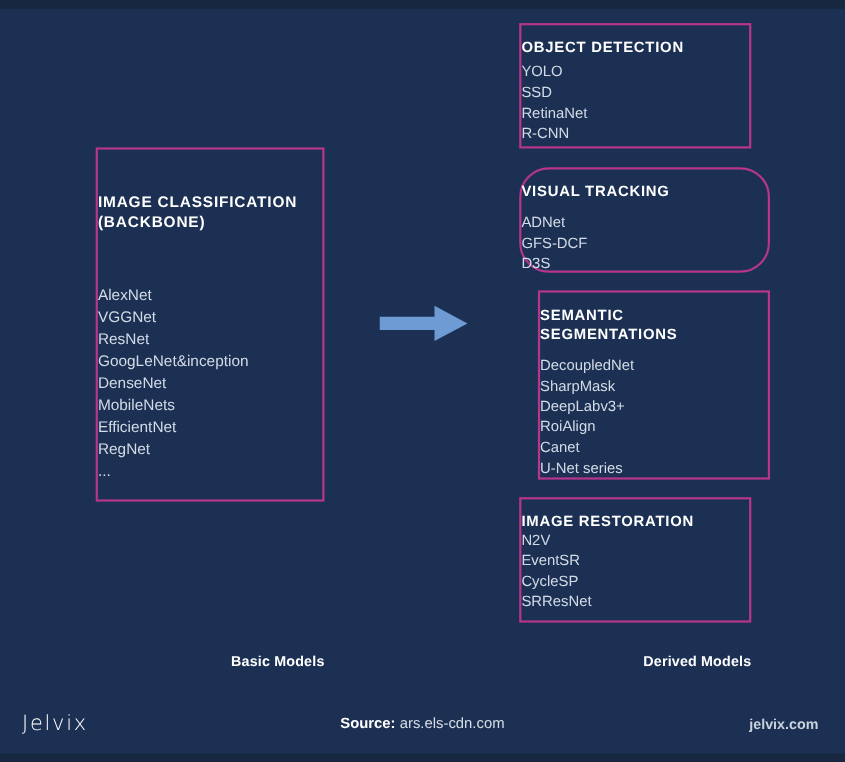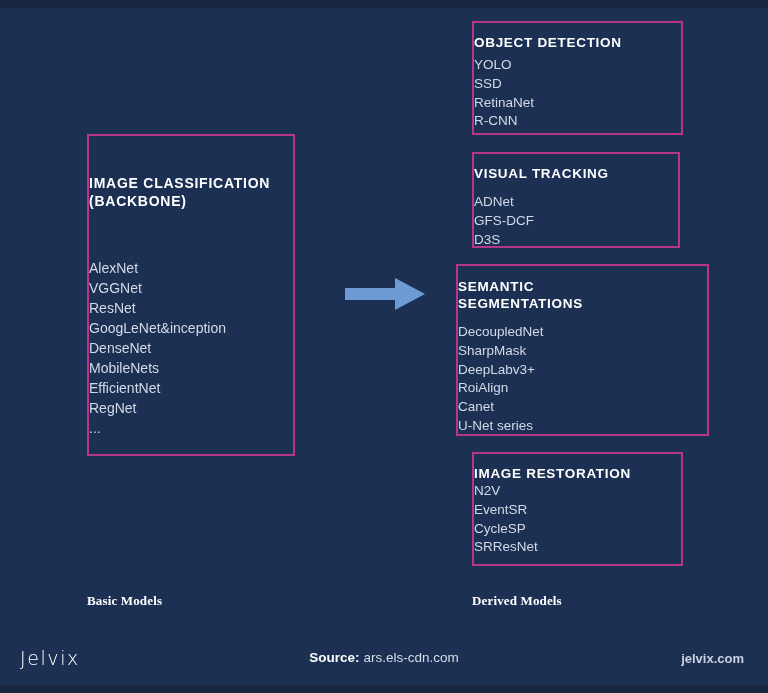--- a/index.html
+++ b/index.html
@@ -87,30 +87,31 @@
     top: 21px;
     width: 211px;
     height: 114px;
   }
   #object-detection-card .card-title { margin-top: 11px; }
   #object-detection-card .card-items { margin-top: 5px; }
 
   #visual-tracking-card {
     left: 472px;
     top: 152px;
-    width: 208px;
+    width: 228px;
     height: 96px;
+    border-radius: 27px;
   }
   #visual-tracking-card .card-title { margin-top: 11px; }
   #visual-tracking-card .card-items { margin-top: 11px; }
 
   #semantic-segmentation-card {
-    left: 456px;
+    left: 489px;
     top: 264px;
-    width: 253px;
+    width: 211px;
     height: 172px;
   }
   #semantic-segmentation-card .card-title { margin-top: 12px; }
   #semantic-segmentation-card .card-items { margin-top: 11px; }
 
   #image-restoration-card {
     left: 472px;
     top: 452px;
     width: 211px;
     height: 114px;
@@ -127,22 +128,21 @@
     height: 34px;
   }
 
   
   .column-caption {
     position: absolute;
     color: #ffffff;
     font-size: 13px;
     font-weight: bold;
     letter-spacing: 0.15px;
-    text-align: left;
-    font-family: Liberation Serif, serif;
+    text-align: right;
   }
   #caption-basic {
     left: 87px;
     top: 593px;
     width: 208px;
   }
   #caption-derived {
     left: 472px;
     top: 593px;
     width: 211px;

